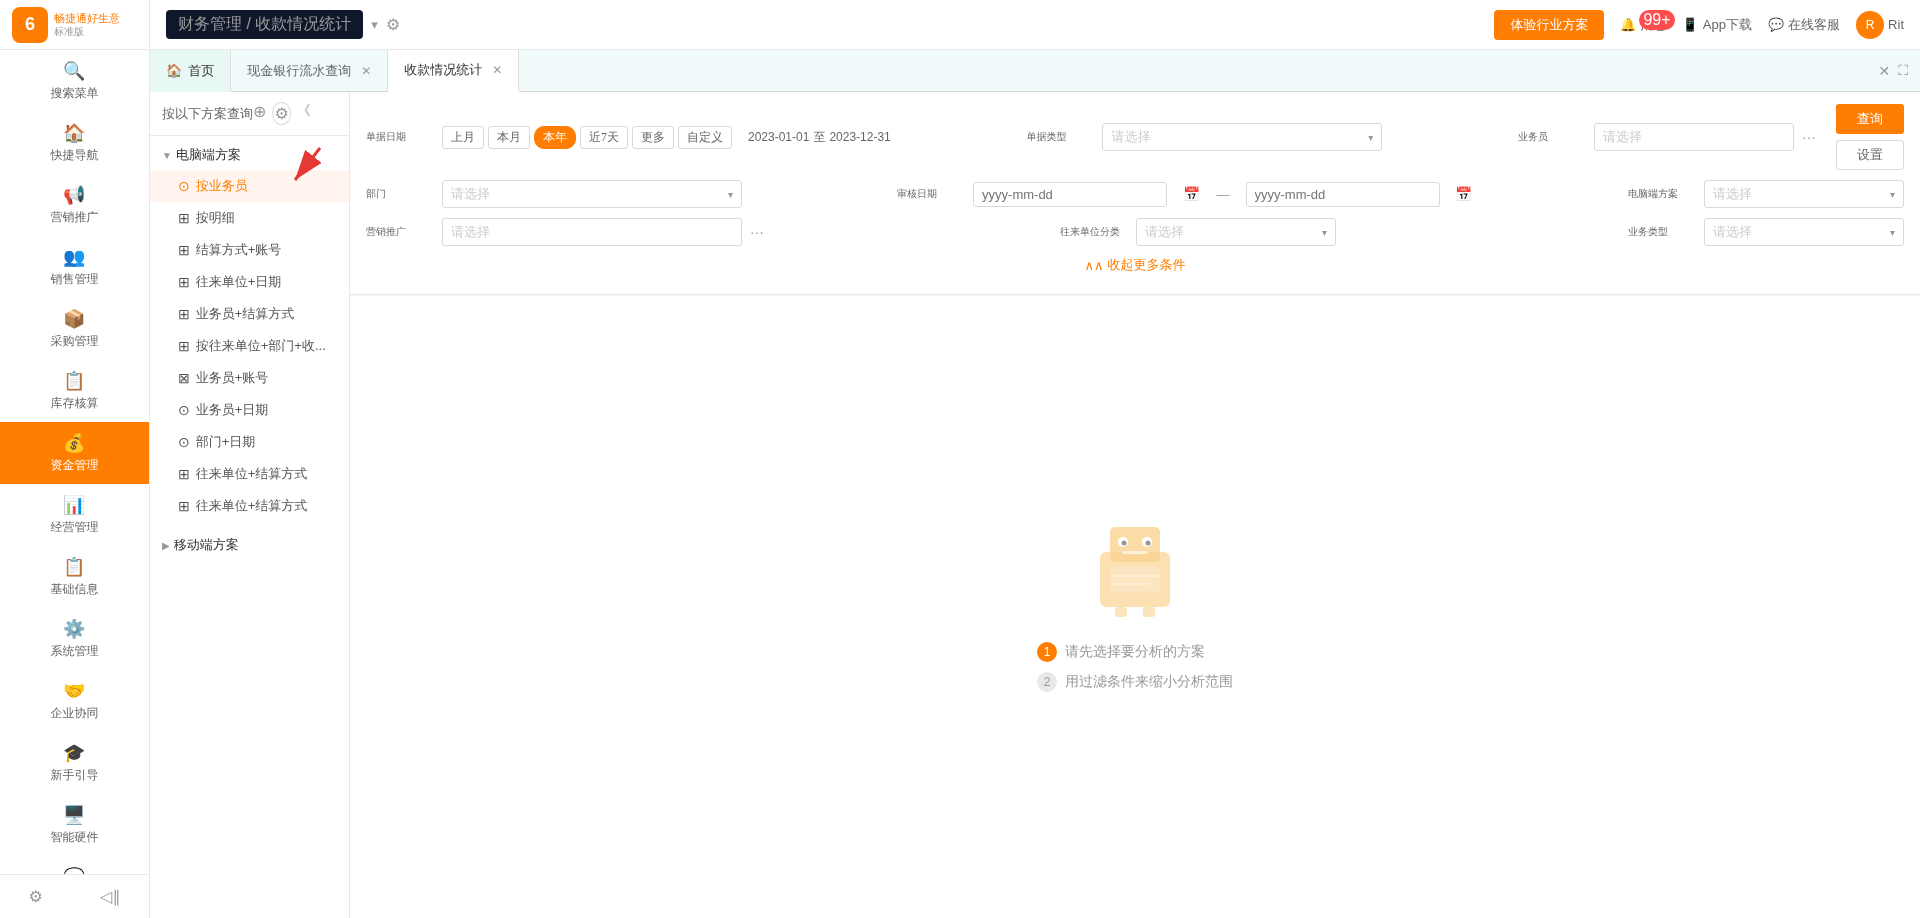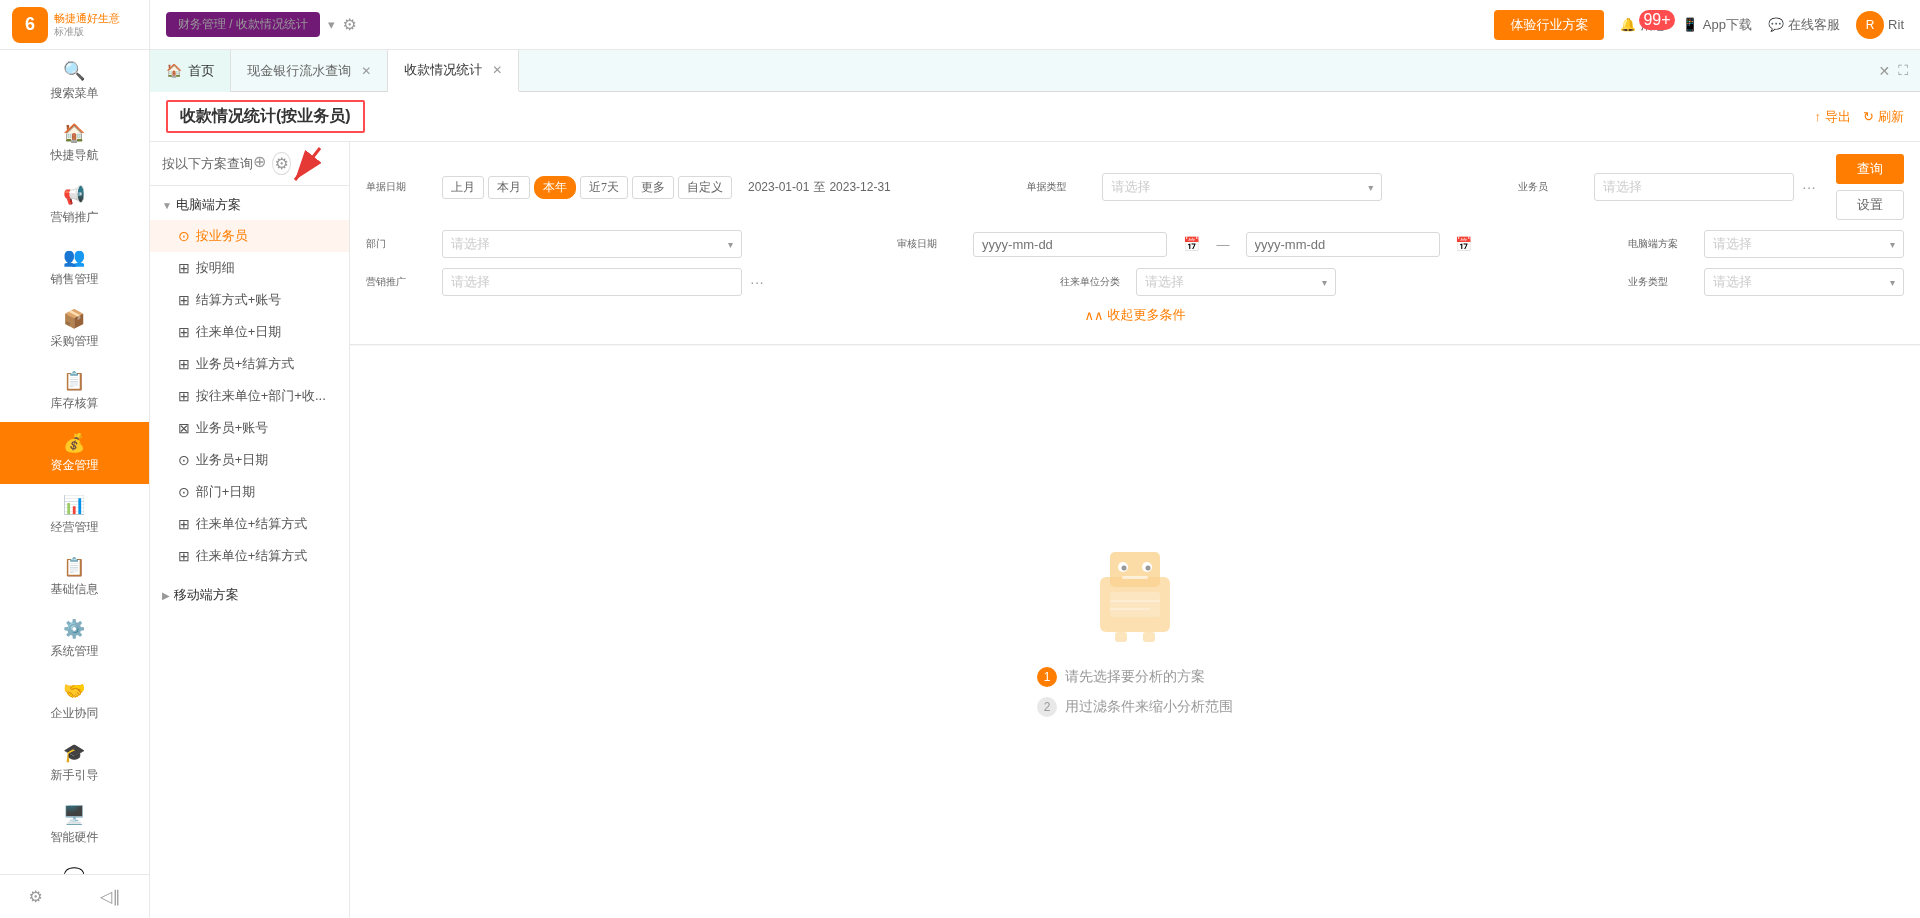--- a/index.html
+++ b/index.html
@@ -21,21 +21,21 @@
     .sidebar-item-icon { font-size: 18px; margin-bottom: 3px; }
     .sidebar-footer { padding: 12px 0; border-top: 1px solid #e8e8e8; display: flex; justify-content: space-around; }
     .sidebar-footer-btn { color: #999; font-size: 16px; cursor: pointer; }
 
     
     .main-area { flex: 1; display: flex; flex-direction: column; overflow: hidden; }
 
     
     .top-header { height: 50px; background: #fff; border-bottom: 1px solid #e8e8e8; display: flex; align-items: center; padding: 0 16px; justify-content: space-between; }
     .top-header-left { display: flex; align-items: center; gap: 8px; }
-    .breadcrumb-text { color: #999; font-size: 12px; background: #701a75; padding: 4px 12px; border-radius: 4px; }
+    .breadcrumb-text { color: #999; font-size: 16px; background: #0f172a; padding: 4px 12px; border-radius: 4px; }
     .header-actions { display: flex; align-items: center; gap: 16px; }
     .header-action-btn { display: flex; align-items: center; gap: 4px; color: #666; font-size: 13px; cursor: pointer; }
     .notification-btn { position: relative; }
     .badge { position: absolute; top: -6px; right: -8px; background: #ff4d4f; color: #fff; font-size: 16px; border-radius: 10px; padding: 1px 4px; min-width: 18px; text-align: center; }
     .trial-btn { background: #ff7d00; color: #fff; border: none; padding: 6px 16px; border-radius: 4px; cursor: pointer; font-size: 13px; }
 
     
     .tabs-bar { height: 42px; background: #f0fafa; border-bottom: 1px solid #d9d9d9; display: flex; align-items: center; padding: 0 0 0 0; }
     .tab-item { height: 42px; display: flex; align-items: center; padding: 0 16px; cursor: pointer; font-size: 13px; color: #666; border-right: 1px solid #e0e0e0; position: relative; gap: 6px; }
     .tab-item.home { background: #e8f8f5; color: #333; }
@@ -228,37 +228,20 @@
       <div class="tab-item active">
         <span>收款情况统计</span>
         <span class="tab-close">✕</span>
       </div>
       <div class="tabs-right">
         <span style="font-size:14px;">✕</span>
         <span style="font-size:14px;">⛶</span>
       </div>
     </div>
 
-    <div class="page-header">
-      <div class="page-title-area">
-        <div class="page-title-box">
-          <span class="page-title">收款情况统计(按业务员)</span>
-        </div>
-      </div>
-      <div class="page-header-actions">
-        <div class="export-btn">
-          <span>↑</span>
-          <span>导出</span>
-        </div>
-        <div class="refresh-btn">
-          <span>↻</span>
-          <span>刷新</span>
-        </div>
-      </div>
-    </div>
 
     <div class="content-body">
 
       <div class="left-panel" style="position:relative;">
         <div class="left-panel-header">
           <span>按以下方案查询</span>
           <div class="left-panel-header-actions">
             <span style="font-size:16px;">⊕</span>
             <span style="font-size:16px;border:1px solid #ddd;border-radius:50%;padding:1px;">⚙</span>
             <span style="font-size:14px;">《</span>

